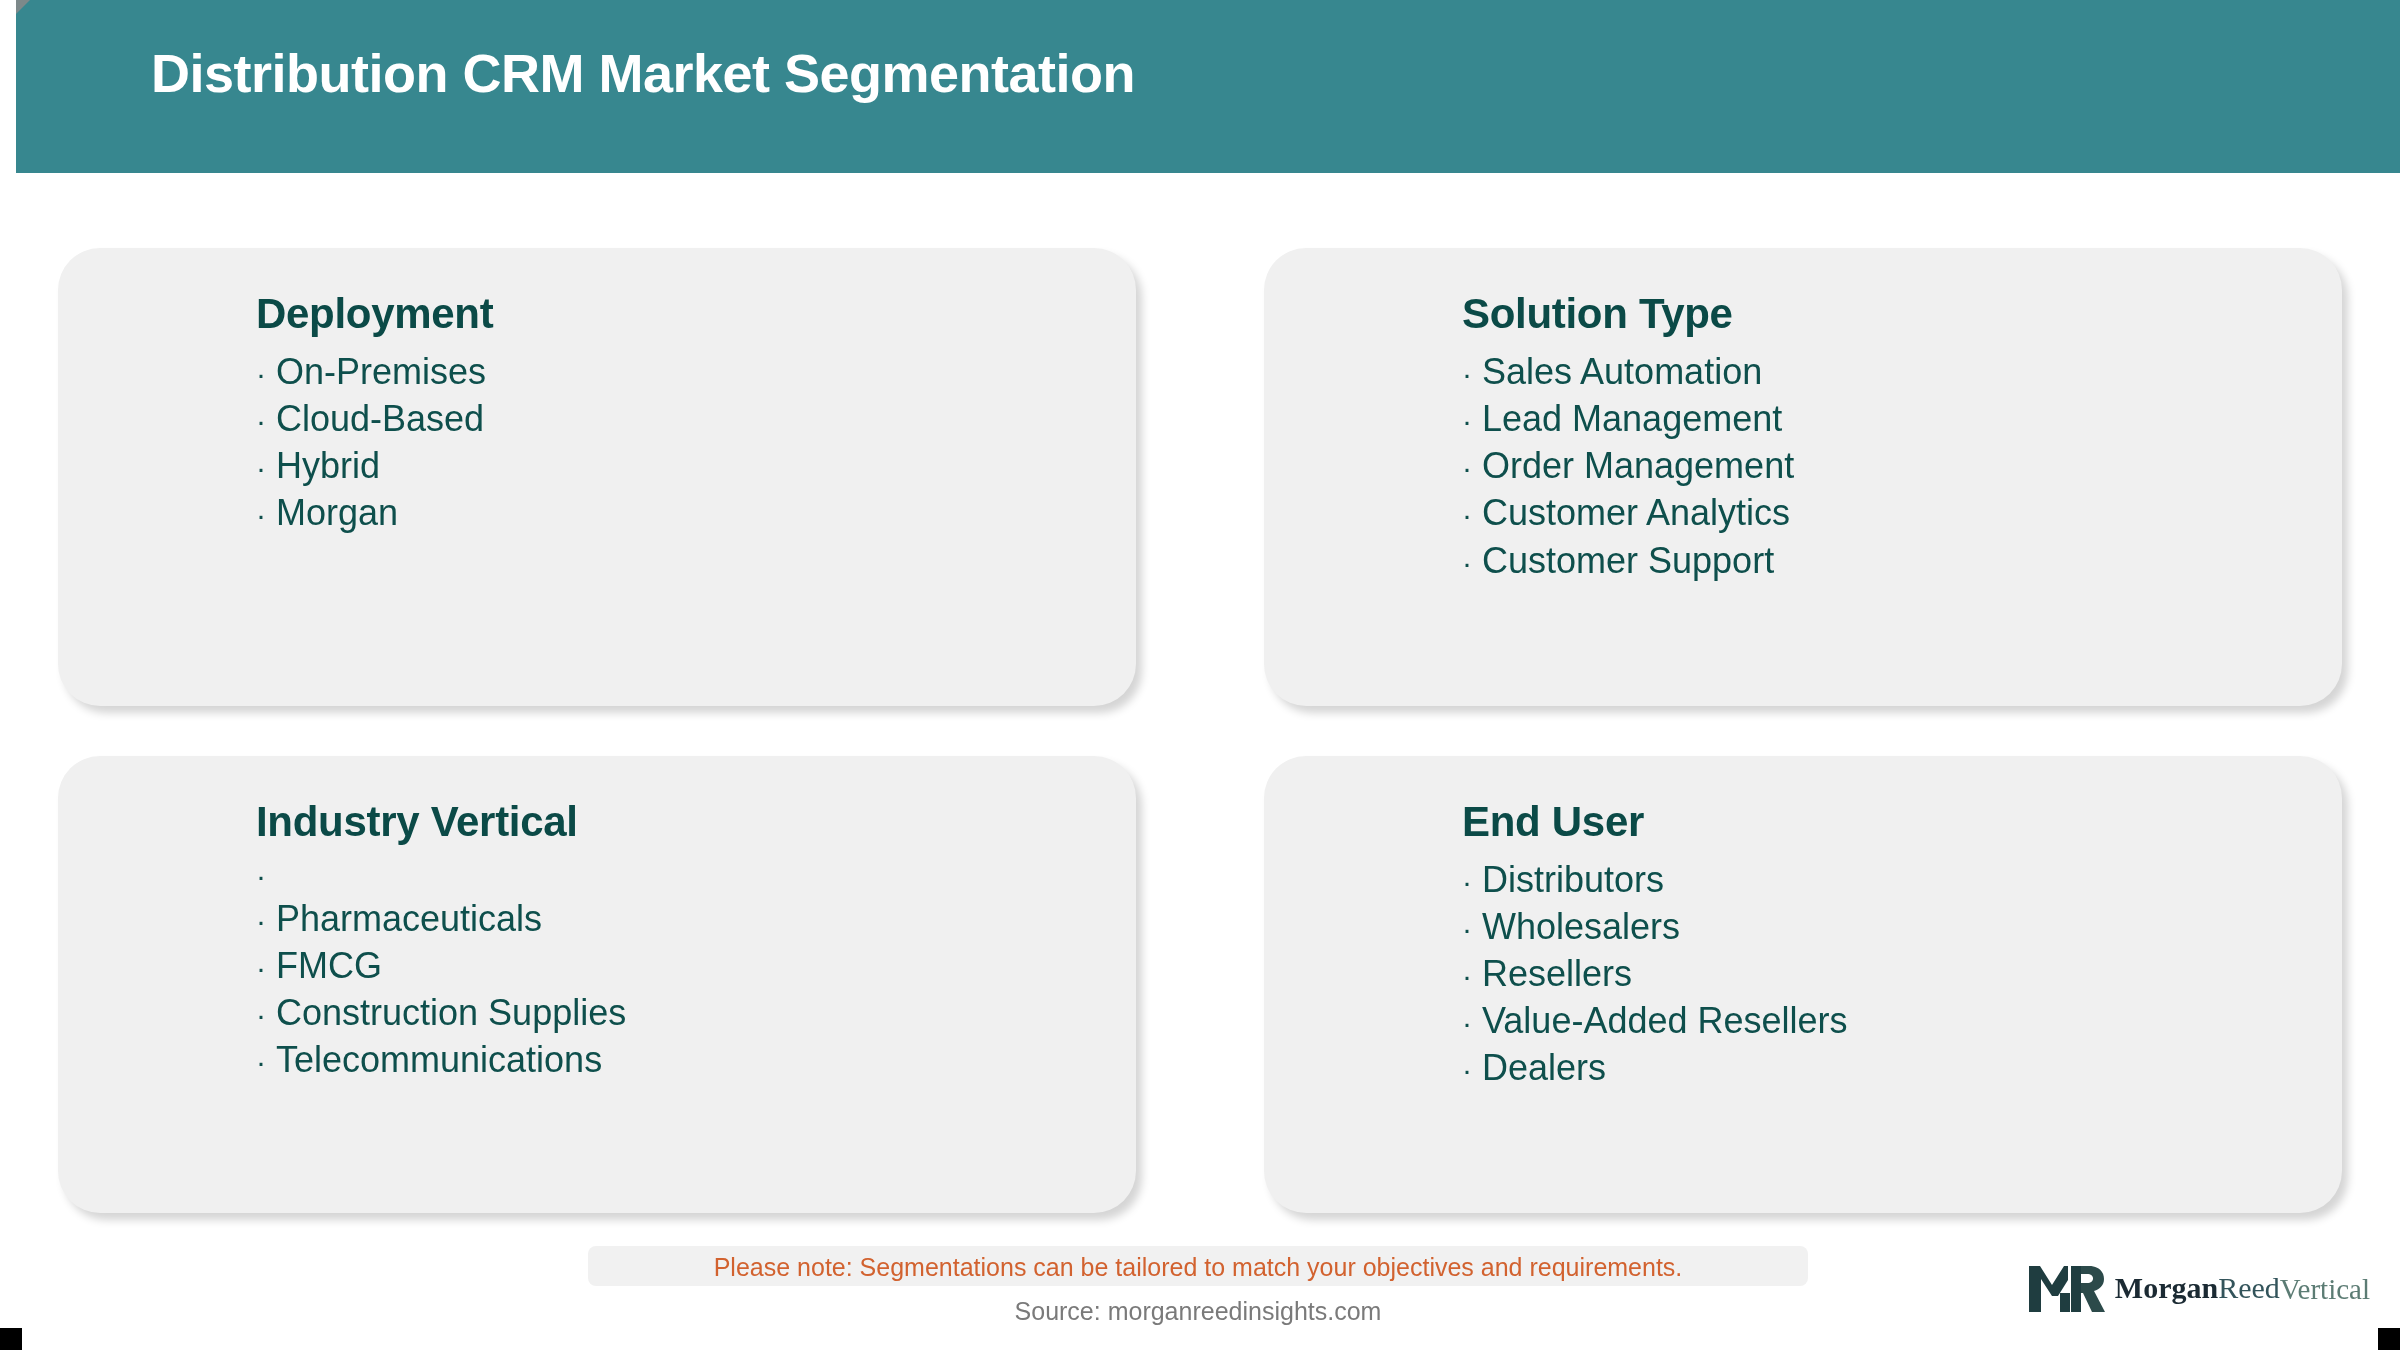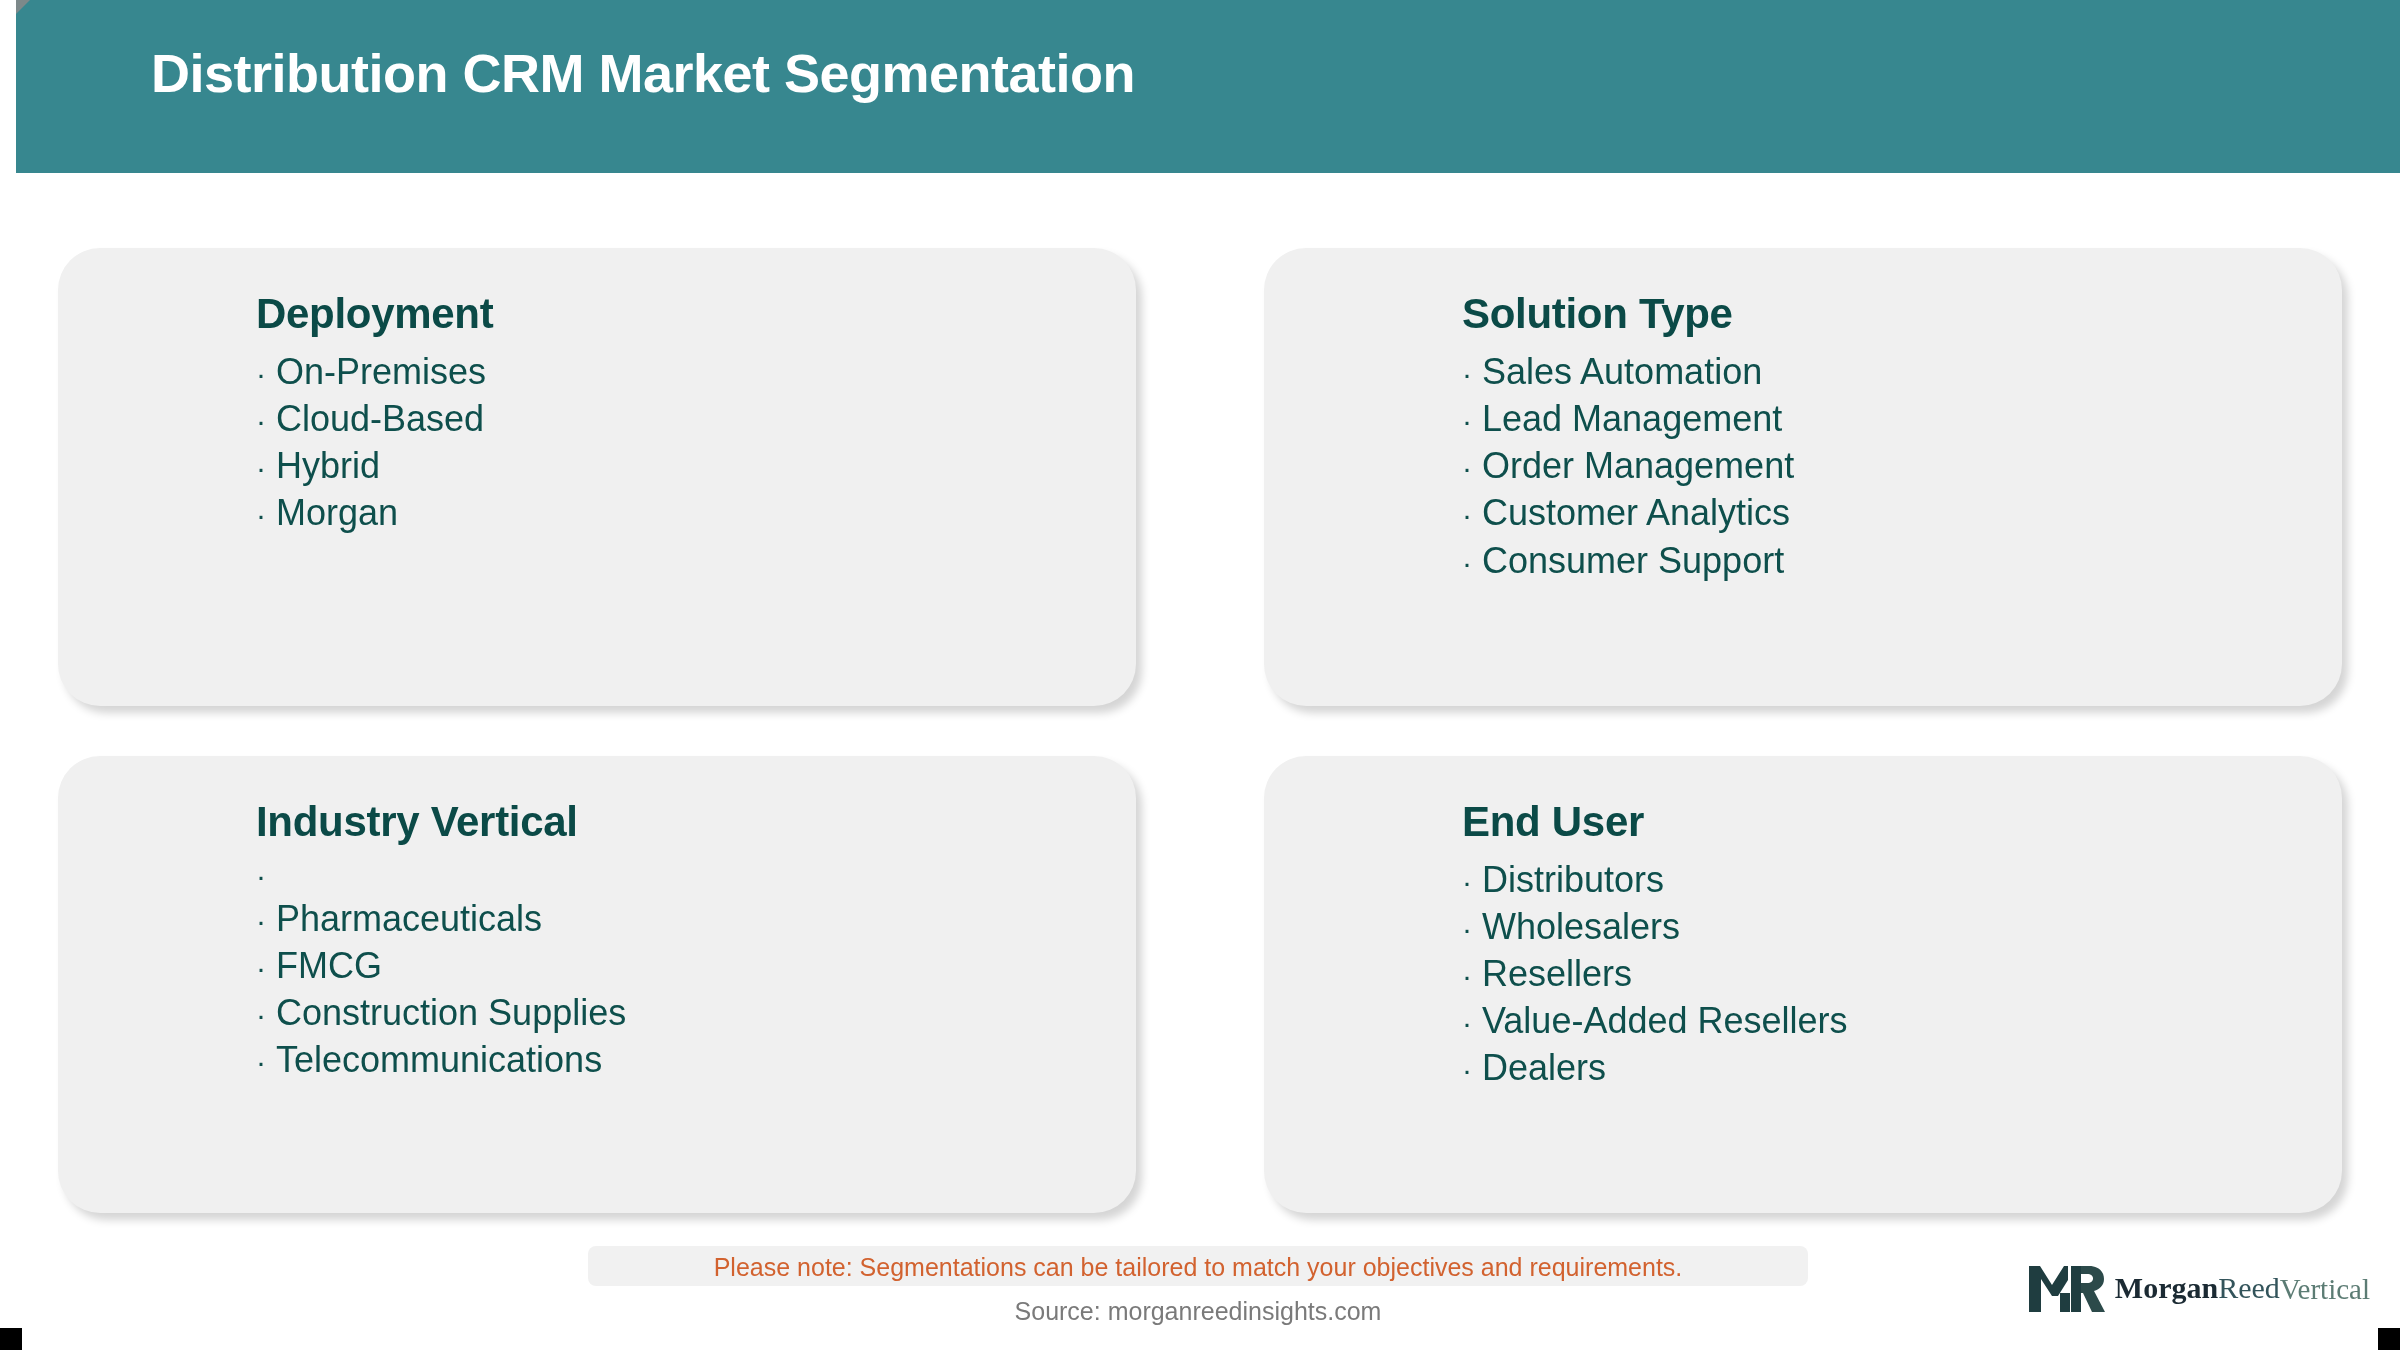--- a/index.html
+++ b/index.html
@@ -182,21 +182,21 @@
       <li>
           <span class="bullet-dot">·</span>
           <span>Order Management</span>
         </li>
       <li>
           <span class="bullet-dot">·</span>
           <span>Customer Analytics</span>
         </li>
       <li>
           <span class="bullet-dot">·</span>
-          <span>Consumer Support</span>
+          <span>Customer Support</span>
         </li>
     </ul>
   </div>
 
   <div class="seg-card">
     <div class="card-title">Industry Vertical</div>
     <ul class="card-list">
       <li>
           <span class="bullet-dot">·</span>
         </li>

